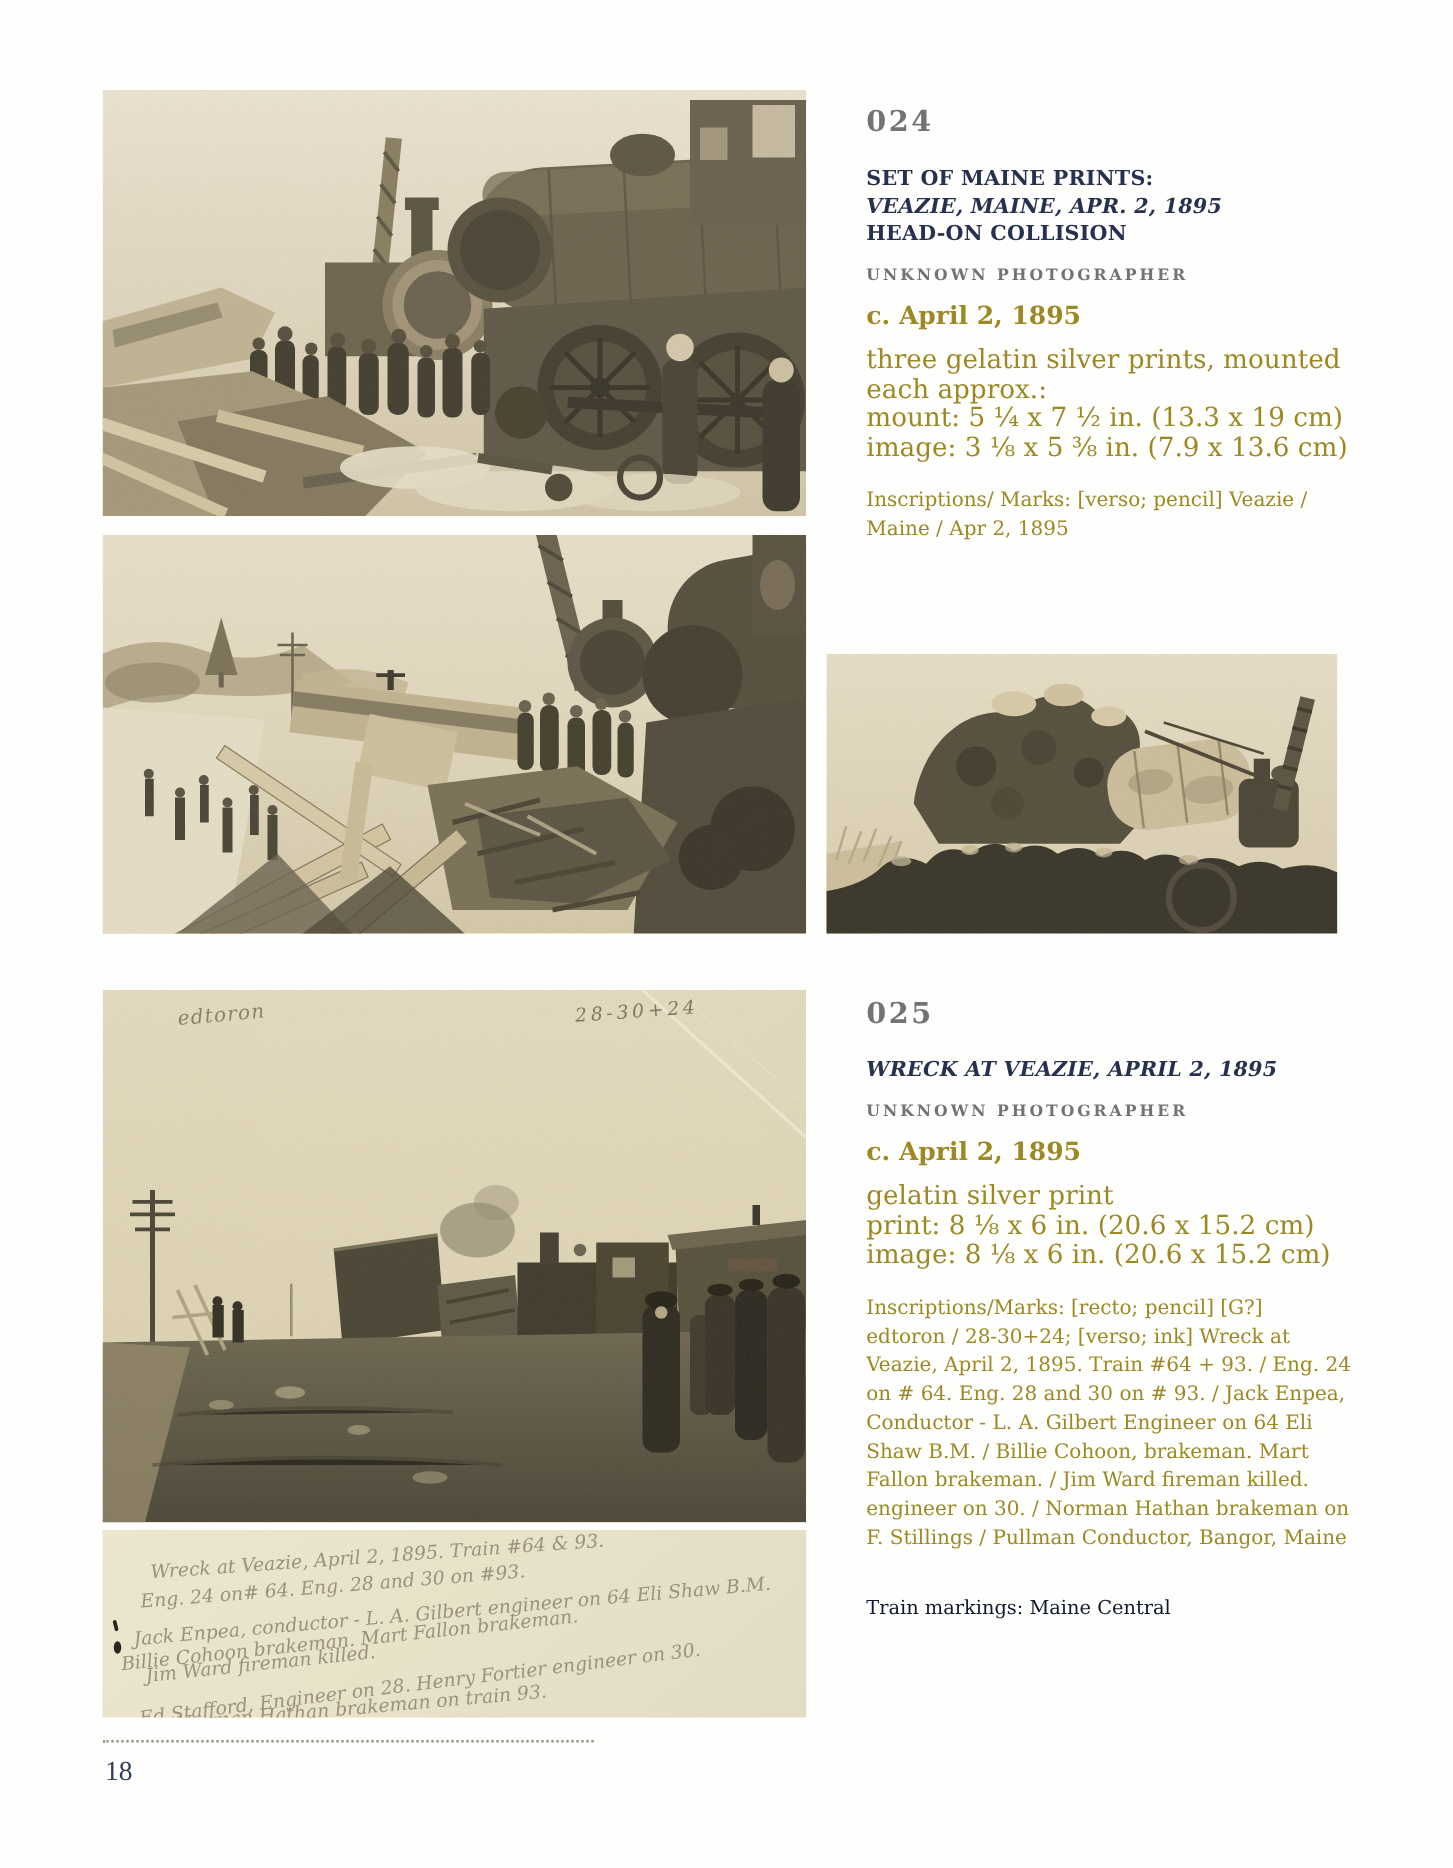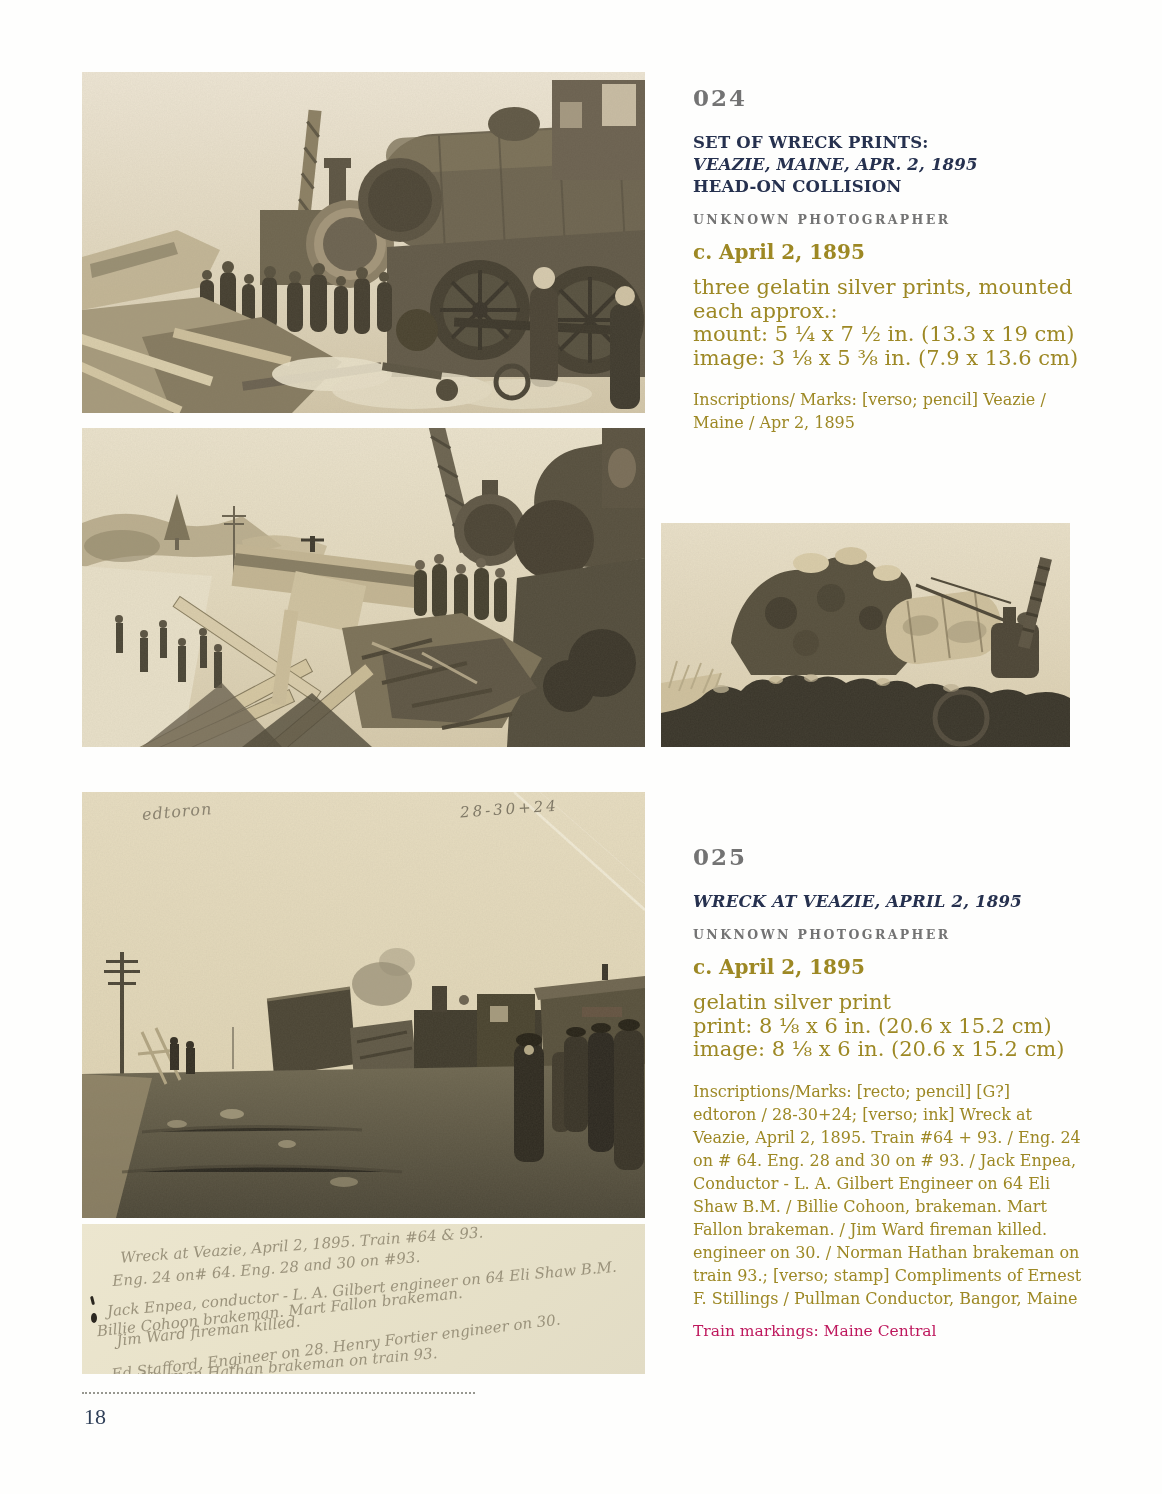--- a/index.html
+++ b/index.html
@@ -9,21 +9,21 @@
   .photo svg{display:block;width:100%;height:100%;}
   
   .entry{position:absolute;left:693px;width:408px;}
   .cat-num{font-size:23px;font-weight:bold;color:#737373;letter-spacing:2px;}
   .title{font-size:16.5px;font-weight:bold;color:#26314f;line-height:22px;letter-spacing:0.2px;}
   .title .ital{font-style:italic;}
   .photographer{margin-top:14px;font-size:12.5px;font-weight:bold;color:#737373;letter-spacing:2.4px;}
   .date{margin-top:13px;font-size:20px;font-weight:bold;color:#9d8824;}
   .medium{margin-top:12px;font-size:21px;color:#9d8824;line-height:23.5px;}
   .inscr{margin-top:18px;font-size:16px;color:#9d8824;line-height:23px;white-space:nowrap;}
-  .train-markings{margin-top:12px;font-size:15.5px;color:#be185d;}
+  .train-markings{margin-top:36px;font-size:15.5px;color:#0f172a;}
   .t024{margin-top:21px;}
   
   .hand{position:absolute;font-style:italic;color:#8b8370;}
   .hand-left{left:60px;top:10px;font-size:16px;transform:rotate(-5deg);letter-spacing:1px;}
   .hand-right{left:378px;top:8px;font-size:15px;transform:rotate(-4deg);letter-spacing:3px;color:#7f7866;}
   
   .caption-card{position:absolute;left:82px;top:1224px;width:563px;height:150px;overflow:hidden;
      background:linear-gradient(140deg,#ece6cf 0%,#e8e2c9 45%,#e2dcc5 100%);}
   .caption-card .vline{position:absolute;font-style:italic;font-size:15px;color:#9a927b;white-space:nowrap;}
   .vl0{left:38px;top:12px;transform:rotate(-4deg);}
@@ -377,60 +377,59 @@
     <div class="vline vl2">Jack Enpea, conductor - L. A. Gilbert engineer on 64 Eli Shaw B.M.</div>
     <div class="vline vl3">Billie Cohoon brakeman. Mart Fallon brakeman.</div>
     <div class="vline vl4">Jim Ward fireman killed.</div>
     <div class="vline vl5">Ed Stafford, Engineer on 28. Henry Fortier engineer on 30.</div>
     <div class="vline vl6">Norman Hathan brakeman on train 93.</div>
   </div>
 
   <div class="entry" style="top:84px;">
     <div class="cat-num">024</div>
     <div class="title t024">
-      <div>SET OF WRECK PRINTS:</div>
+      <div>SET OF MAINE PRINTS:</div>
       <div class="ital">VEAZIE, MAINE, APR. 2, 1895</div>
       <div>HEAD-ON COLLISION</div>
     </div>
     <div class="photographer">UNKNOWN PHOTOGRAPHER</div>
     <div class="date">c. April 2, 1895</div>
     <div class="medium">
       <div>three gelatin silver prints, mounted</div>
       <div>each approx.:</div>
       <div>mount: 5 ¼ x 7 ½ in. (13.3 x 19 cm)</div>
       <div>image: 3 ⅛ x 5 ⅜ in. (7.9 x 13.6 cm)</div>
     </div>
     <div class="inscr">
       <div>Inscriptions/ Marks: [verso; pencil] Veazie /</div>
       <div>Maine / Apr 2, 1895</div>
     </div>
   </div>
 
-  <div class="entry" style="top:843px;">
+  <div class="entry" style="top:797px;">
     <div class="cat-num">025</div>
     <div class="title t024">
       <div class="ital">WRECK AT VEAZIE, APRIL 2, 1895</div>
     </div>
     <div class="photographer">UNKNOWN PHOTOGRAPHER</div>
     <div class="date">c. April 2, 1895</div>
     <div class="medium">
       <div>gelatin silver print</div>
       <div>print: 8 ⅛ x 6 in. (20.6 x 15.2 cm)</div>
       <div>image: 8 ⅛ x 6 in. (20.6 x 15.2 cm)</div>
     </div>
     <div class="inscr">
       <div>Inscriptions/Marks: [recto; pencil] [G?]</div>
       <div>edtoron / 28-30+24; [verso; ink] Wreck at</div>
       <div>Veazie, April 2, 1895. Train #64 + 93. / Eng. 24</div>
       <div>on # 64. Eng. 28 and 30 on # 93. / Jack Enpea,</div>
       <div>Conductor - L. A. Gilbert Engineer on 64 Eli</div>
       <div>Shaw B.M. / Billie Cohoon, brakeman. Mart</div>
       <div>Fallon brakeman. / Jim Ward fireman killed.</div>
       <div>engineer on 30. / Norman Hathan brakeman on</div>
-      <div>train 93.; [verso; stamp] Compliments of Ernest</div>
       <div>F. Stillings / Pullman Conductor, Bangor, Maine</div>
     </div>
     <div class="train-markings">Train markings: Maine Central</div>
   </div>
 
   <div class="divider"></div>
   <div class="page-num">18</div>
 
 </div>
 

